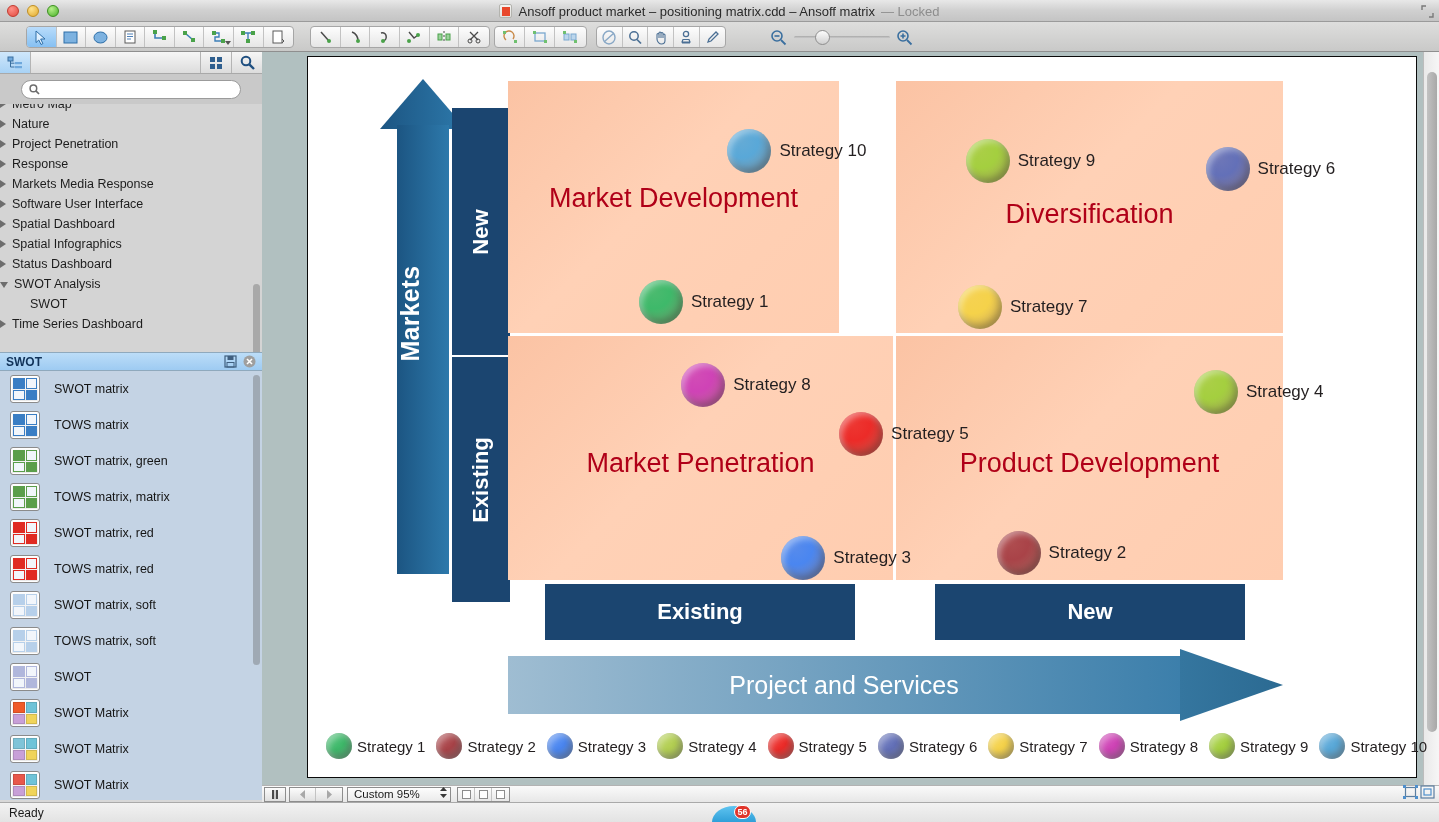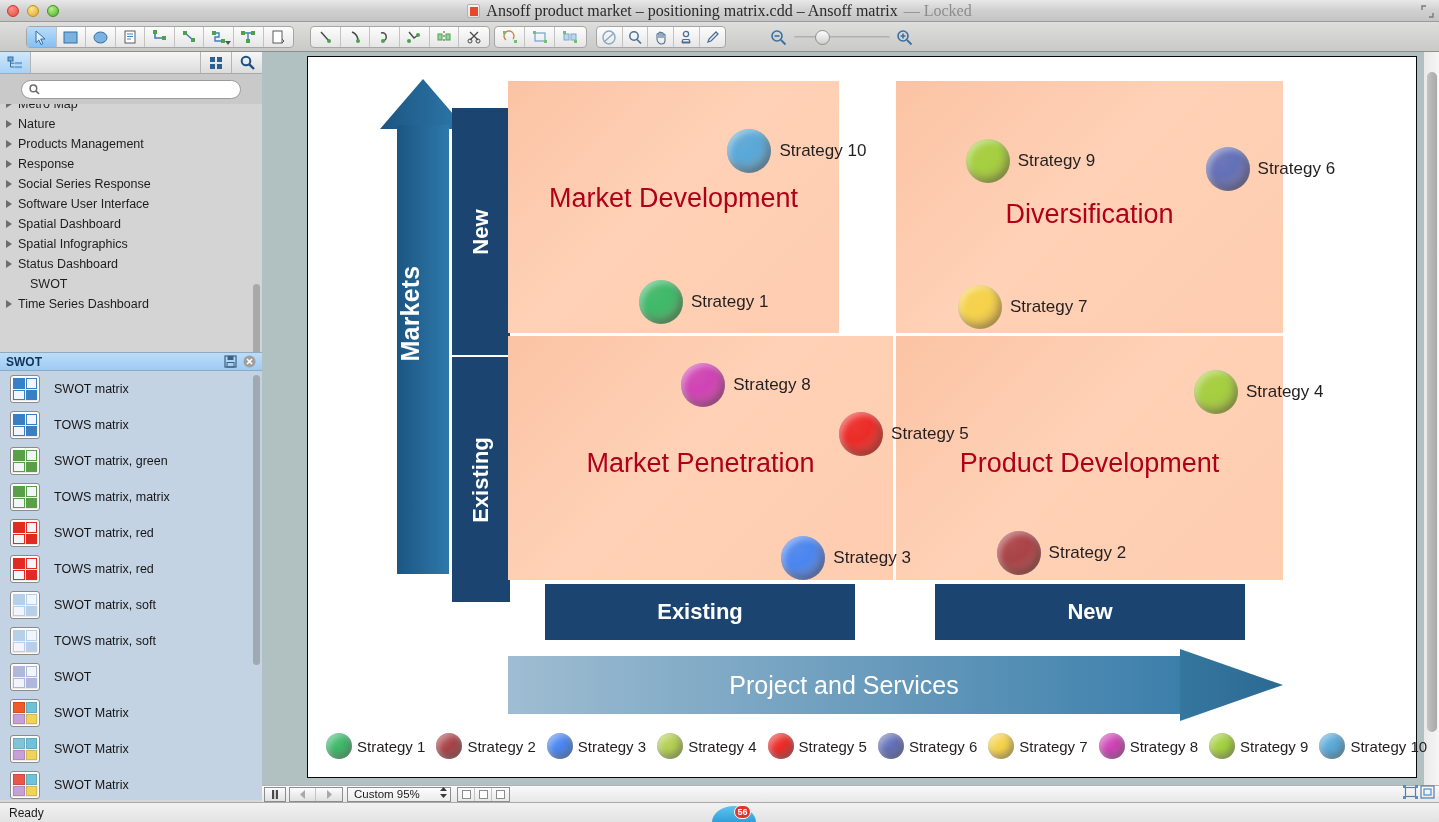--- a/index.html
+++ b/index.html
@@ -17,21 +17,21 @@
     border-bottom: 1px solid #9b9b9b;
   }
   .traffic { position: absolute; left: 7px; top: 5px; display: flex; gap: 8px; }
   .tl { width: 12px; height: 12px; border-radius: 50%; }
   .tl-r { background: radial-gradient(circle at 35% 30%, #ff8f87, #e24b40); border: 1px solid #c23a2f; }
   .tl-y { background: radial-gradient(circle at 35% 30%, #ffe28a, #e0a82e); border: 1px solid #c08e22; }
   .tl-g { background: radial-gradient(circle at 35% 30%, #b6f08a, #49b02a); border: 1px solid #3c9020; }
   .title-center {
     position: absolute; left: 0; top: 0; width: 1439px; height: 22px;
     display: flex; align-items: center; justify-content: center; gap: 6px;
-    font-size: 16px; color: #2a2a2a; font-family: Liberation Serif, serif;
+    font-size: 13px; color: #2a2a2a;
   }
   .doc-ico {
     width: 13px; height: 14px; border-radius: 2px;
     background: linear-gradient(to bottom,#f4f4f2,#e2e2de); border: 1px solid #b3b3ae;
     position: relative; flex: 0 0 auto;
   }
   .doc-ico::after {
     content: ""; position: absolute; left: 2px; top: 2px; width: 8px; height: 9px;
     background: #e8472b;
   }
@@ -88,21 +88,21 @@
   .sb-search-field input {
     border: none; outline: none; font-size: 11px; width: 180px;
     font-family: "Liberation Sans", sans-serif; color: #333; background: transparent;
   }
 
   .tree {
     position: absolute; left: 0; top: 52px; width: 262px; height: 254px;
     background: #d4d4d4; overflow: hidden;
   }
   .tree-inner { position: absolute; left: 0; top: -10px; width: 252px; }
-  .tr-row { height: 20px; display: flex; align-items: center; font-size: 12.5px; color: #1d1d1d; padding-left: 6px; }
+  .tr-row { height: 20px; display: flex; align-items: center; font-size: 12.5px; color: #1d1d1d; }
   .tri { width: 0; height: 0; border-left: 6px solid #6d6d6d; border-top: 4.5px solid transparent;
     border-bottom: 4.5px solid transparent; margin-right: 6px; flex: 0 0 auto; }
   .tri.open { border-left: 4.5px solid transparent; border-right: 4.5px solid transparent;
     border-top: 6px solid #6d6d6d; border-bottom: none; margin-right: 6px; margin-top: 2px; }
   .tr-row.child { padding-left: 30px; }
   .tree-sb { position: absolute; right: 2px; top: 180px; width: 7px; height: 100px;
     background: #a9a9a9; border-radius: 4px; }
 
   .panel-head {
     position: absolute; left: 0; top: 300px; width: 262px; height: 19px;
@@ -485,45 +485,49 @@
           <div class="tr-row">
             <span class="tri"></span>
             <span>Metro Map</span>
           </div>
           <div class="tr-row">
             <span class="tri"></span>
             <span>Nature</span>
           </div>
           <div class="tr-row">
             <span class="tri"></span>
-            <span>Products Management</span>
+            <span>Project Penetration</span>
           </div>
           <div class="tr-row">
             <span class="tri"></span>
             <span>Response</span>
           </div>
           <div class="tr-row">
             <span class="tri"></span>
-            <span>Social Series Response</span>
+            <span>Markets Media Response</span>
           </div>
           <div class="tr-row">
             <span class="tri"></span>
             <span>Software User Interface</span>
           </div>
           <div class="tr-row">
             <span class="tri"></span>
             <span>Spatial Dashboard</span>
           </div>
           <div class="tr-row">
             <span class="tri"></span>
             <span>Spatial Infographics</span>
           </div>
           <div class="tr-row">
             <span class="tri"></span>
             <span>Status Dashboard</span>
+          </div>
+          <div class="tr-row">
+            <span class="tri open"></span>
+            <span>SWOT Analysis</span>
           </div>
           <div class="tr-row child">
             <span>SWOT</span>
           </div>
           <div class="tr-row">
             <span class="tri"></span>
             <span>Time Series Dashboard</span>
           </div>
         </div>
       <div class="tree-sb"></div>

